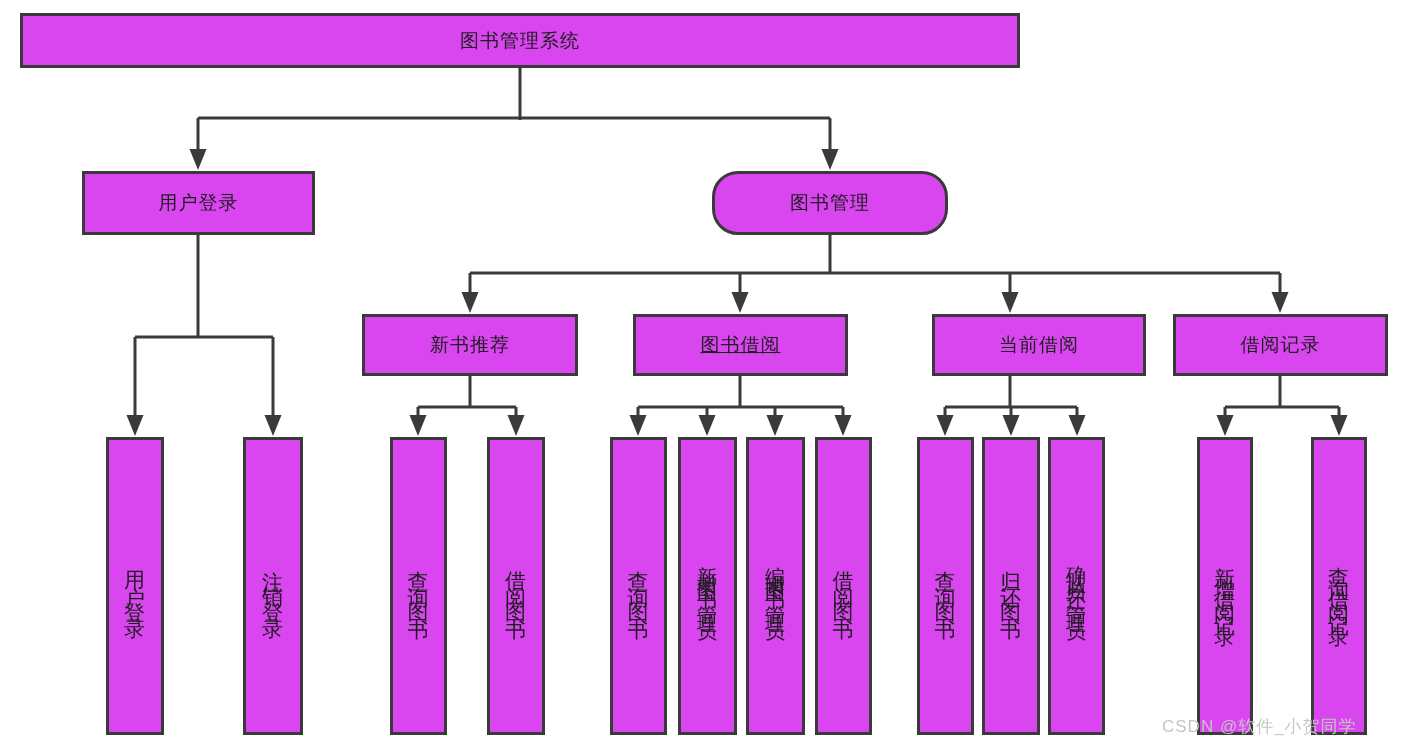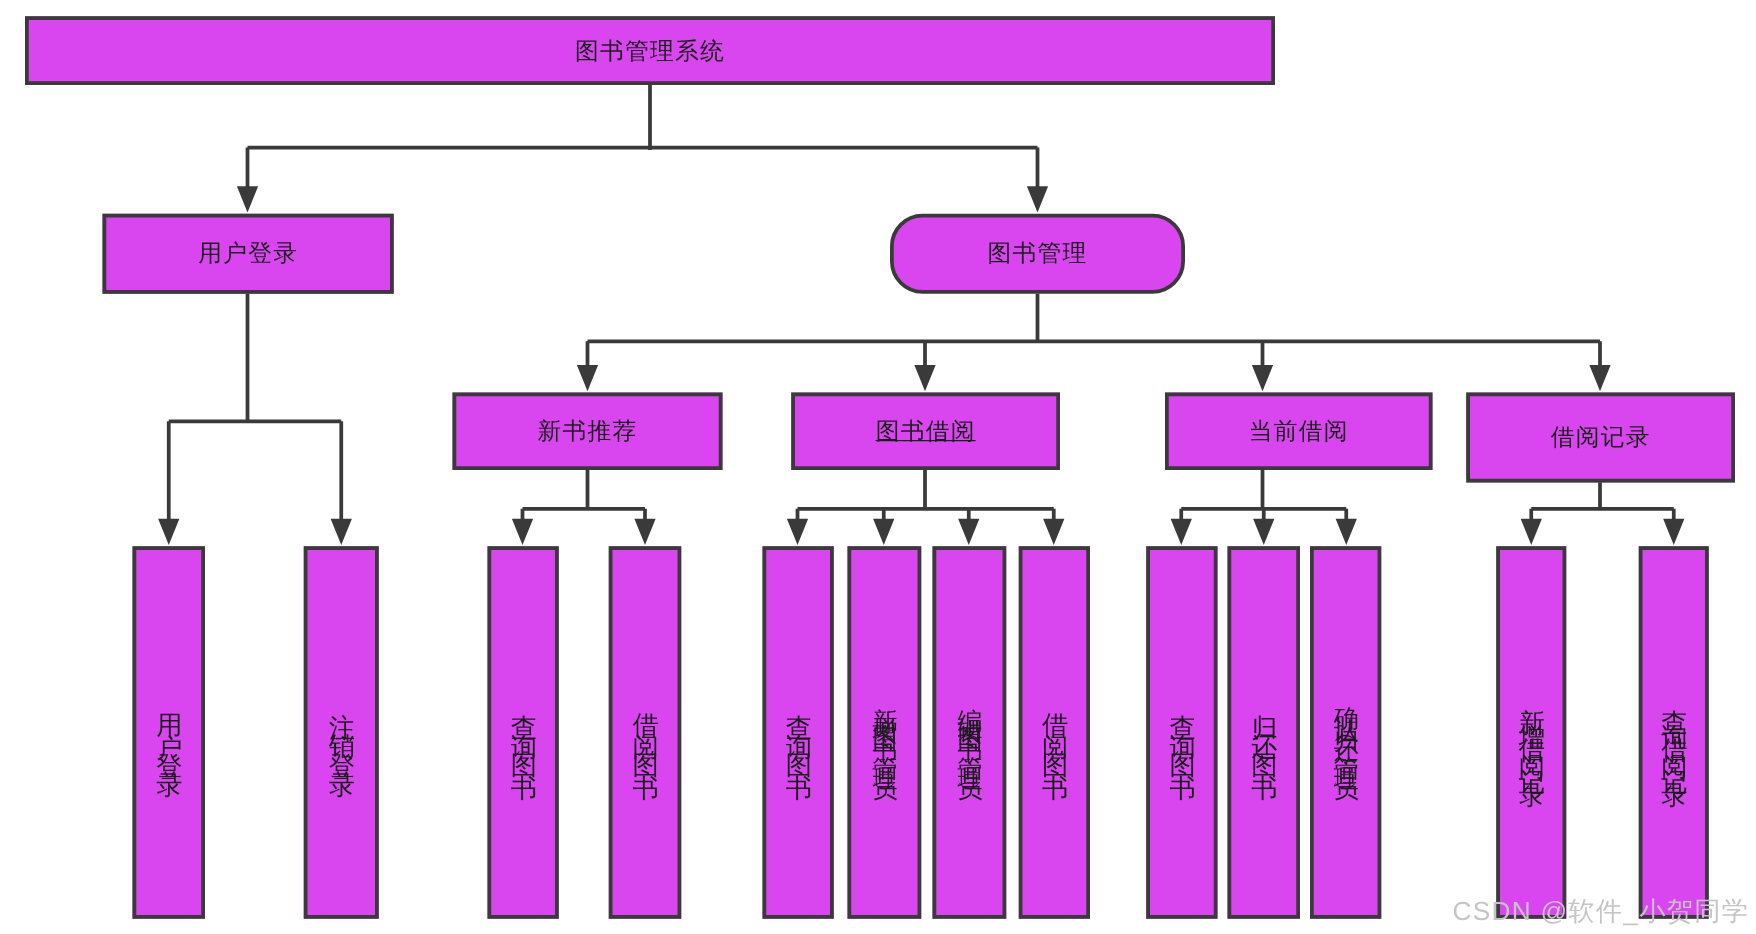--- a/index.html
+++ b/index.html
@@ -20,39 +20,39 @@
   }
   .vbox.v6 span{letter-spacing:12px;}
   .vbox.v9 span{letter-spacing:8px;font-size:20px;}
   
   #b-root{left:20px;top:13px;width:1000px;height:55px;}
   #b-login{left:82px;top:171px;width:233px;height:64px;}
   #b-mgmt{left:712px;top:171px;width:236px;height:64px;border-radius:26px;}
   #b-newbook{left:362px;top:314px;width:216px;height:62px;}
   #b-borrow{left:633px;top:314px;width:215px;height:62px;text-decoration:underline;}
   #b-current{left:903px;top:314px;width:214px;height:62px;margin-left:29px;}
-  #b-records{left:1173px;top:314px;width:215px;height:72px;}
+  #b-records{left:1173px;top:314px;width:215px;height:62px;}
   
   .leaf{top:437px;height:298px;}
   #l-ulogin{left:106px;width:58px;}
   #l-logout{left:243px;width:60px;}
   #l-nb-query{left:390px;width:57px;}
   #l-nb-borrow{left:487px;width:58px;}
   #l-bb-query{left:610px;width:57px;}
   #l-bb-add{left:678px;width:59px;}
   #l-bb-edit{left:746px;width:59px;}
   #l-bb-borrow{left:815px;width:57px;}
   #l-cb-query{left:917px;width:57px;}
   #l-cb-return{left:982px;width:58px;}
   #l-cb-confirm{left:1048px;width:57px;}
   #l-rec-add{left:1197px;width:56px;}
   #l-rec-query{left:1311px;width:56px;}
   #watermark{
     position:absolute;left:1162px;top:715px;z-index:5;
-    font-size:21px;color:#c5c5c5;white-space:nowrap;letter-spacing:1px;
+    font-size:17px;color:#c5c5c5;white-space:nowrap;letter-spacing:1px;
   }
 </style>
 </head>
 <body>
 
 <div id="stage">
 
   <svg id="connectors" viewBox="0 0 1405 747" xmlns="http://www.w3.org/2000/svg">
     <defs>
       <path id="arrowhead" d="M -8.5 -21 L 8.5 -21 L 0 0 Z" fill="#3a3a3a" stroke="none"></path>

